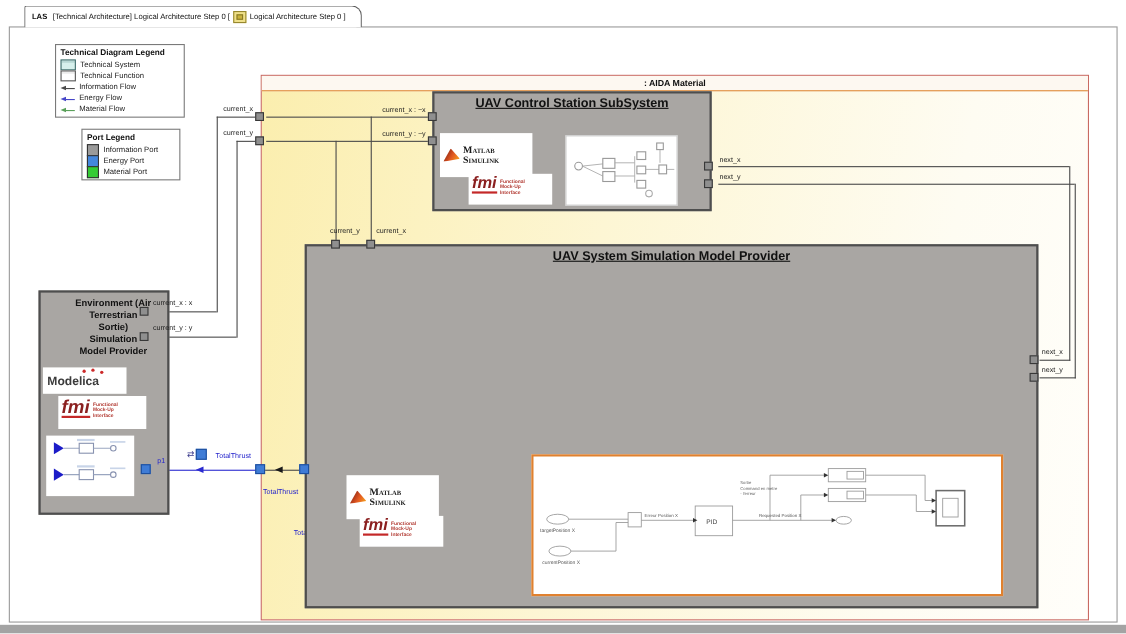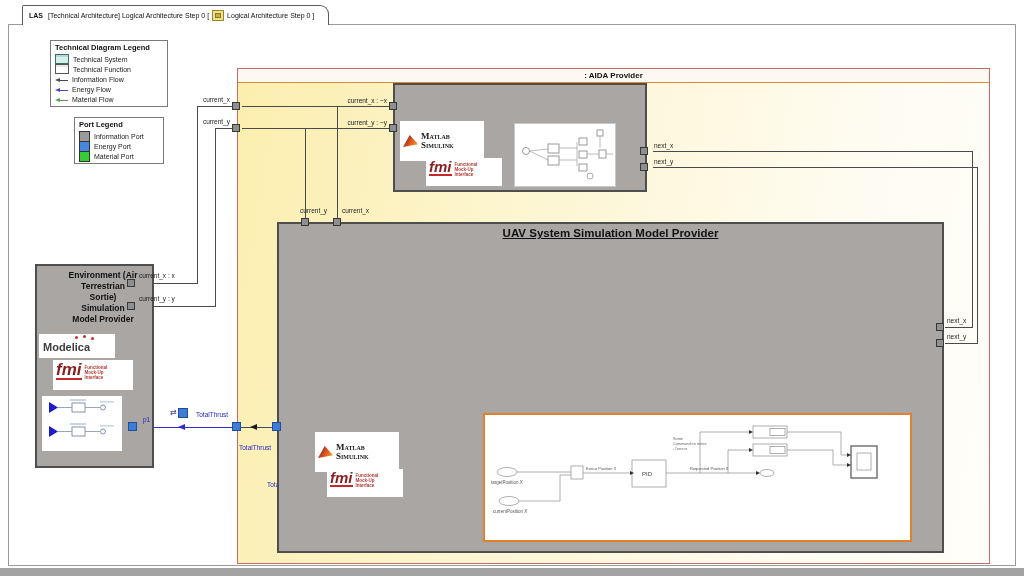--- a/index.html
+++ b/index.html
@@ -118,21 +118,21 @@
     <span class="sq-ic" style="background:#4487dd;"></span>
     <span>Energy Port</span>
   </div>
   <div class="lg-row">
     <span class="sq-ic" style="background:#35cc35;"></span>
     <span>Material Port</span>
   </div>
 </div>
 
 <div class="abs aida">
-  <div class="aida-header">: AIDA Provider</div>
+  <div class="aida-header">: AIDA Material</div>
 </div>
 
 <div class="wire" style="left:136px;top:283px;width:61px;height:1px;"></div>
 <div class="wire" style="left:197px;top:106px;width:1px;height:178px;"></div>
 <div class="wire" style="left:197px;top:106px;width:36px;height:1px;"></div>
 
 <div class="wire" style="left:136px;top:306px;width:79px;height:1px;"></div>
 <div class="wire" style="left:215px;top:128px;width:1px;height:179px;"></div>
 <div class="wire" style="left:215px;top:128px;width:18px;height:1px;"></div>
 
@@ -210,20 +210,21 @@
       <line x1="16" y1="35.5" x2="30" y2="35.5" stroke="#9aa6c0" stroke-width="1"></line>
       <rect x="30" y="31" width="13" height="9" fill="none" stroke="#8892b0" stroke-width="1"></rect>
       <line x1="43" y1="35.5" x2="58" y2="35.5" stroke="#9aa6c0" stroke-width="1"></line>
       <circle cx="61" cy="35.5" r="2.5" fill="none" stroke="#8892b0"></circle>
       <rect x="58" y="29" width="14" height="1.5" fill="#c8d4e8"></rect>
     </svg>
   </div>
 </div>
 
 <div class="abs gbox" style="left:393px;top:83px;width:250px;height:105px;">
+  <div class="gbox-title u" style="font-size:11.5px;padding-top:3px;">UAV Control Station SubSystem</div>
   <div class="whitebox matlab" style="left:5px;top:36px;width:78px;height:36px;">
     <span class="matlab-tri"></span>
     <span class="matlab-txt" style="font-size:9px;">
       <div>Matlab</div>
       <div>Simulink</div>
     </span>
   </div>
   <div class="whitebox fmi" style="left:31px;top:73px;width:70px;height:26px;">
     <span class="fmi-word" style="font-size:15px;">fmi</span>
     <span class="fmi-cap" style="font-size:4.5px;margin-top:3px;">

